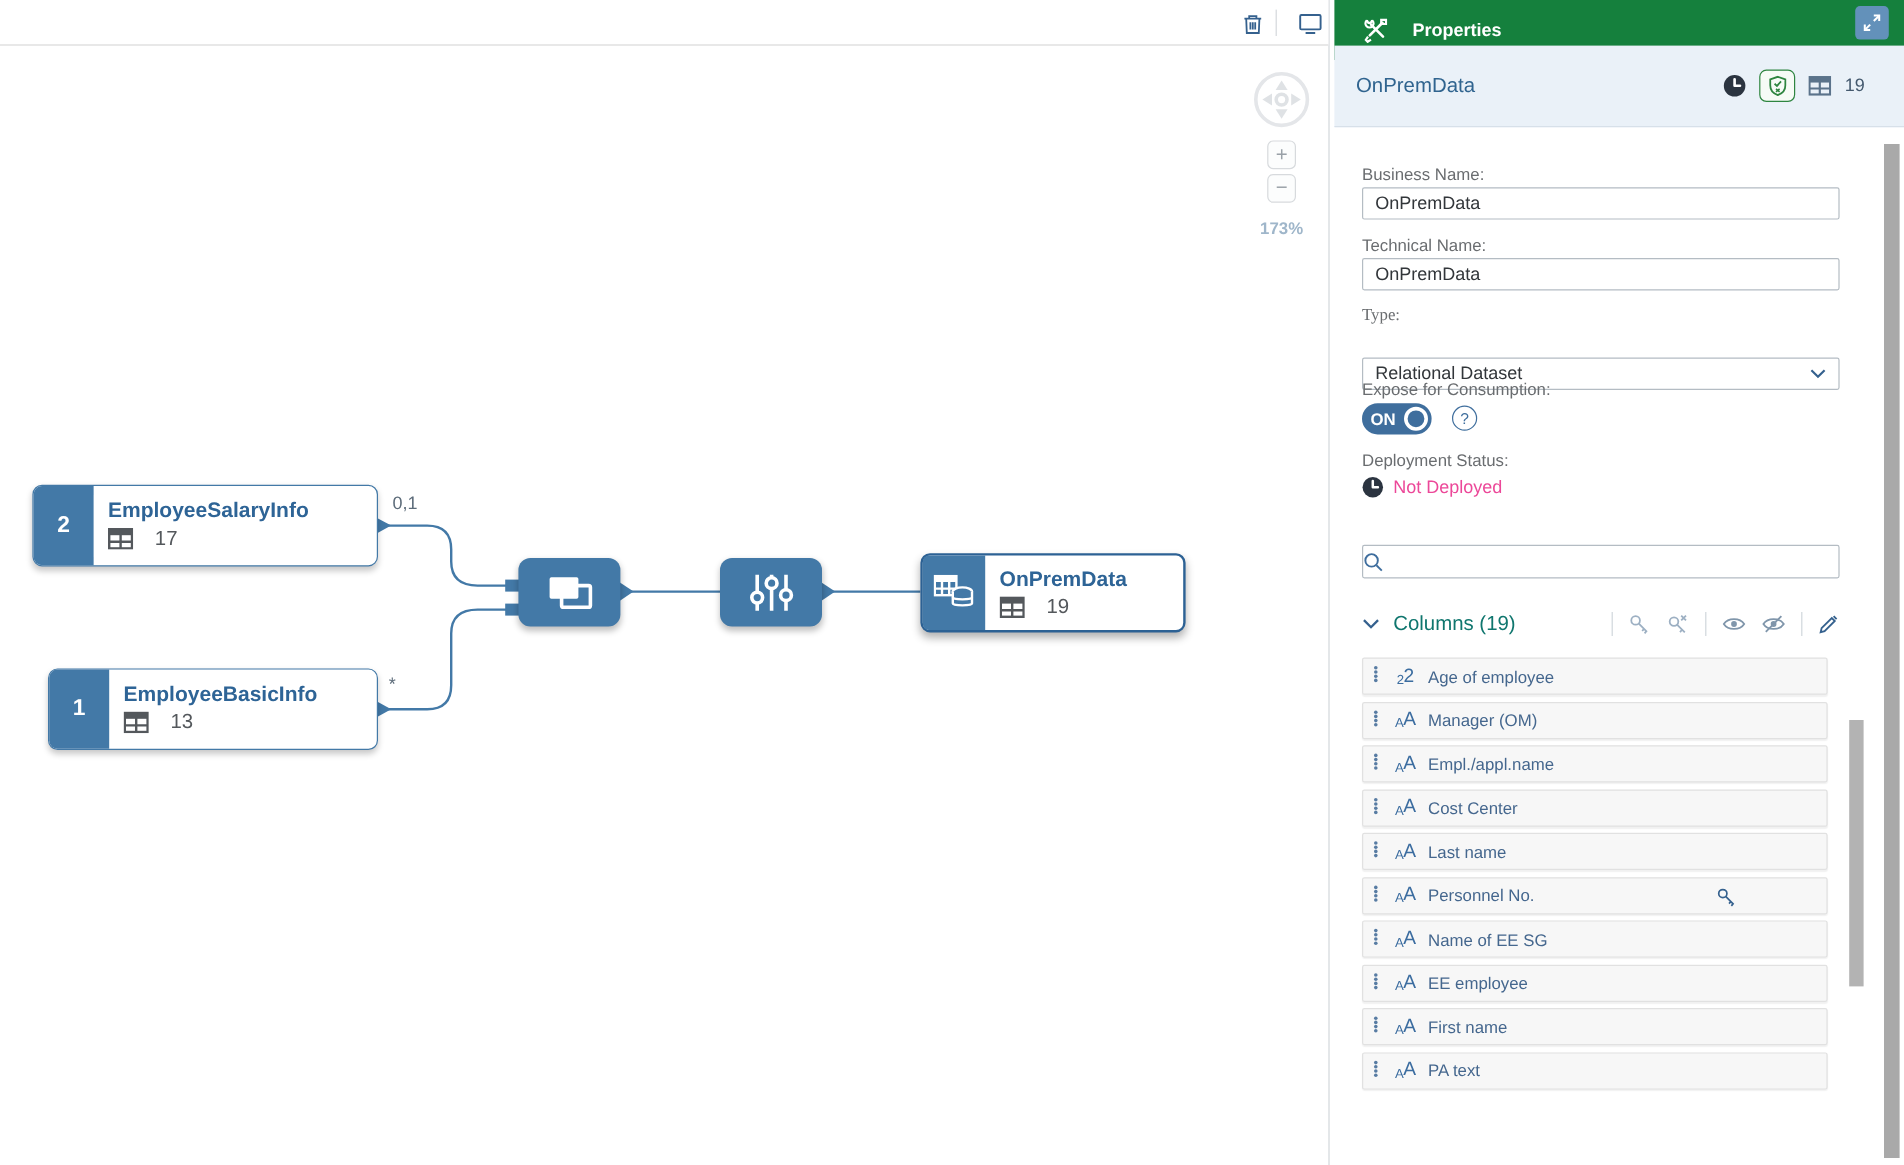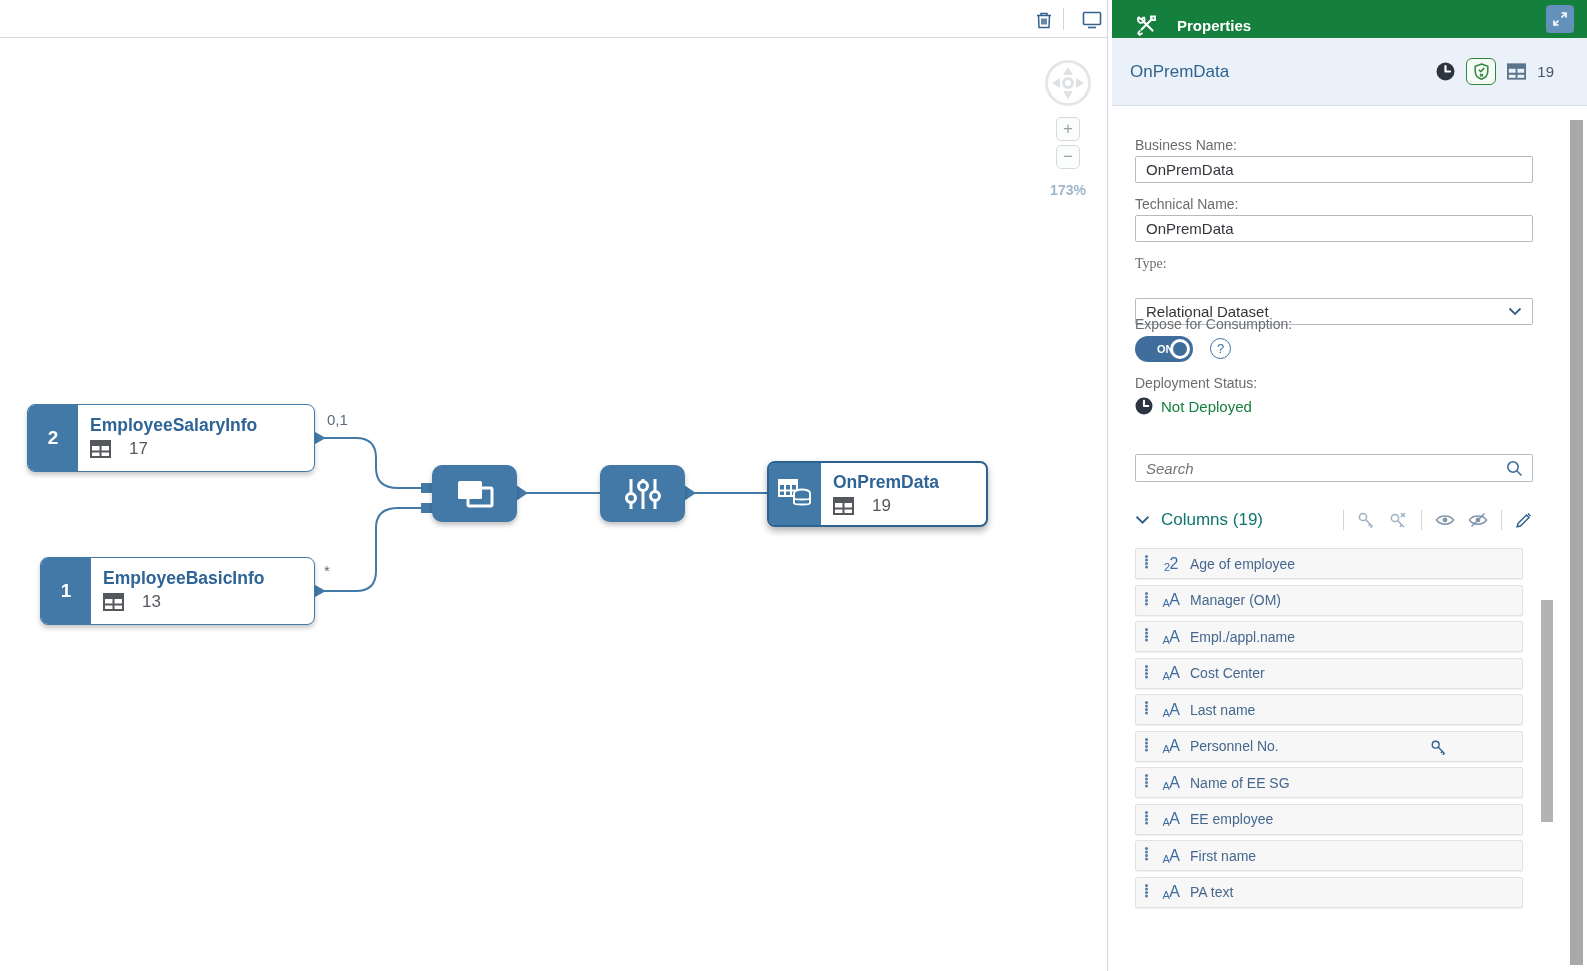--- a/index.html
+++ b/index.html
@@ -58,27 +58,27 @@
     background:#f6fbf6; display:flex; align-items:center; justify-content:center; cursor:pointer; }
   .sub-count { font-size:15px; color:#44596e; }
 
   .f-label { position:absolute; left:23px; font-size:14px; color:#6a6d70; }
   .f-input { position:absolute; left:23px; width:398px; height:27px; border:1px solid #b4bcc3;
     border-radius:2px; background:#fff; font-size:15px; color:#32363a; padding:0 10px;
     font-family:"Liberation Sans", sans-serif; }
   .f-select { display:flex; align-items:center; justify-content:space-between; cursor:pointer;margin-top:22px; }
   .toggle { position:absolute; left:23px; top:336px; width:58px; height:26px; background:#3f6e9d;
     border-radius:13px; display:flex; align-items:center; cursor:pointer; }
-  .toggle-text { color:#fff; font-size:11px; font-weight:bold; margin-left:22px;text-align:center; }
+  .toggle-text { color:#fff; font-size:14px; font-weight:bold; margin-left:7px;text-align:center; }
   .toggle-knob { position:absolute; right:3px; top:3px; width:20px; height:20px; border-radius:50%;
     border:3px solid #fff; }
   .help-circ { position:absolute; left:98px; top:338px; width:21px; height:21px; border-radius:50%;
     border:1.5px solid #3f6e9d; color:#3f6e9d; font-size:13px; text-align:center; line-height:19px; }
   .deploy-row { position:absolute; left:23px; top:397px; display:flex; align-items:center; gap:8px;
-    font-size:15px; color:#15803d; }
+    font-size:15px; color:#ec4899; }
   .search-box { position:absolute; left:23px; top:454px; width:398px; height:28px;
     border:1px solid #b4bcc3; border-radius:2px; display:flex; align-items:center; }
   .search-box input { flex:1; border:none; outline:none; font-style:italic; font-size:15px;
     color:#74777a; padding:0 10px; background:transparent; font-family:"Liberation Sans", sans-serif; }
   .search-ic { margin-right:9px; display:flex; cursor:pointer; }
 
   .col-header { position:absolute; left:23px; top:505px; width:398px; height:30px;
     display:flex; align-items:center; }
   .col-title { font-size:17px; color:#0f766e; margin-left:11px; }
   .col-actions { margin-left:auto; display:flex; align-items:center; gap:13px; }
@@ -312,21 +312,20 @@
     <div class="f-label" style="top:375px;">Deployment Status:</div>
     <div class="deploy-row">
       <svg width="18" height="18" viewBox="0 0 19 19">
         <circle cx="9.5" cy="9.5" r="9" fill="#2b3440"></circle>
         <path d="M9.5 9.5 V4 M9.5 9.5 H14" stroke="#fff" stroke-width="2.2" stroke-linecap="round"></path>
       </svg>
       <span>Not Deployed</span>
     </div>
 
     <div class="search-box">
-      <input placeholder="Search" style="">
       <span class="search-ic">
         <svg width="17" height="17" viewBox="0 0 17 17">
           <circle cx="7" cy="7" r="5.2" fill="none" stroke="#3f6e9e" stroke-width="1.6"></circle>
           <path d="M11 11 L15.5 15.5" stroke="#3f6e9e" stroke-width="1.6"></path>
         </svg>
       </span>
     </div>
 
     <div class="col-header">
       <svg width="15" height="10" viewBox="0 0 14 9">

